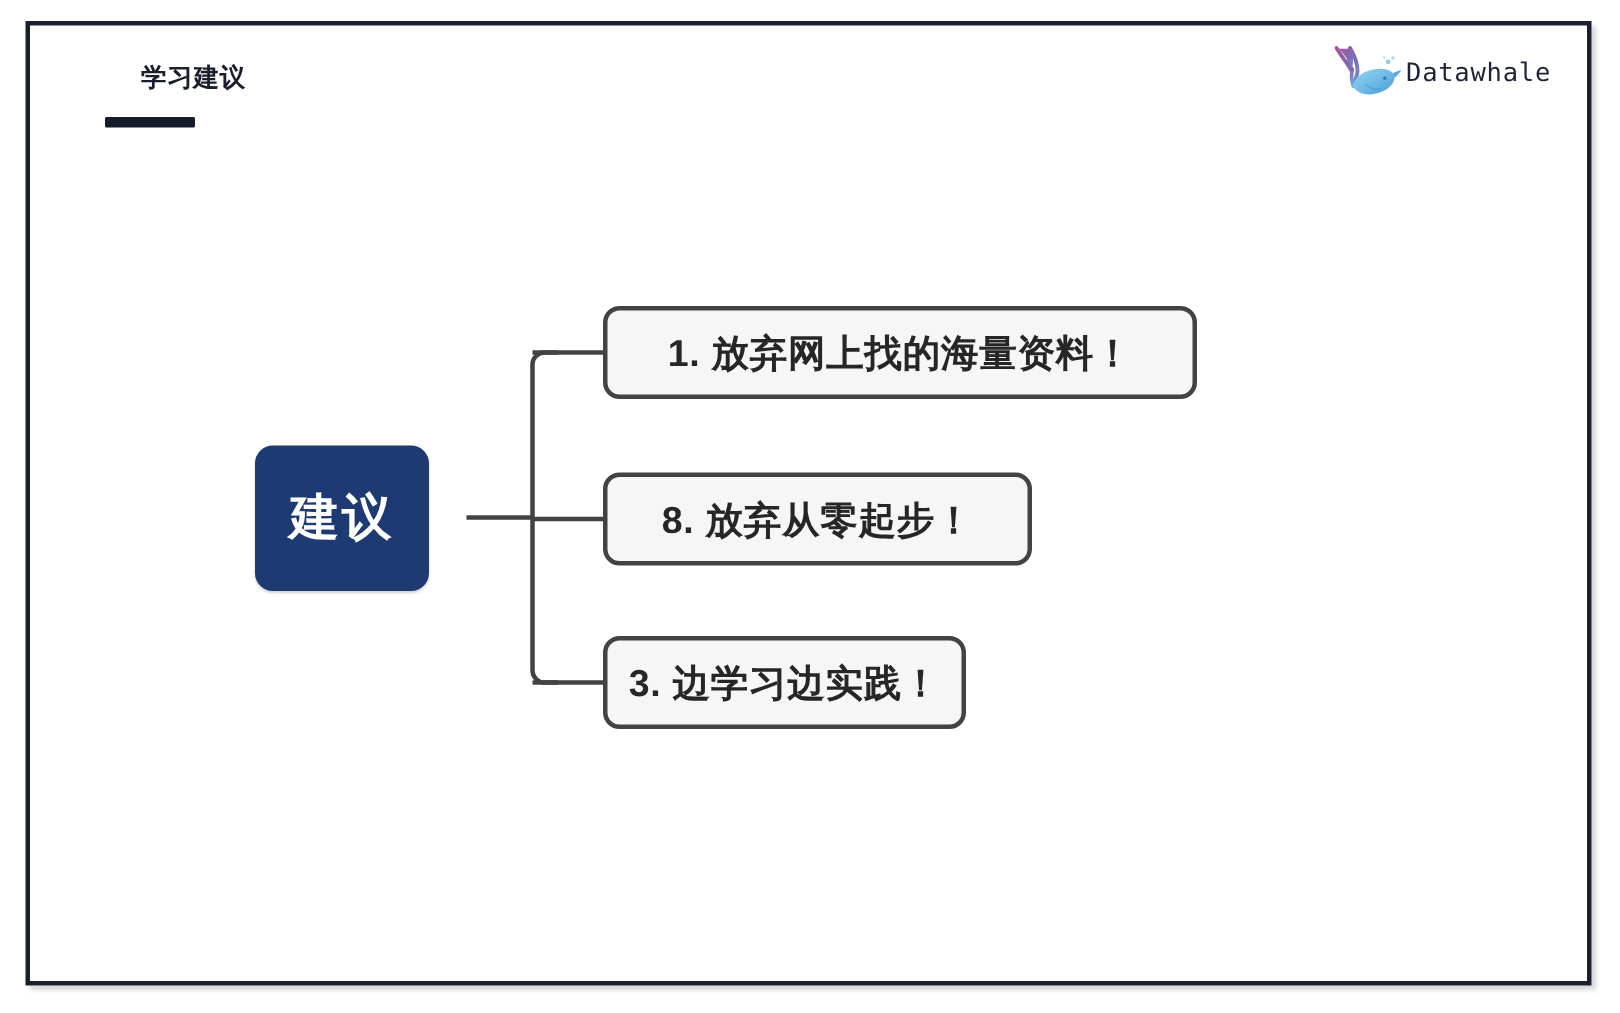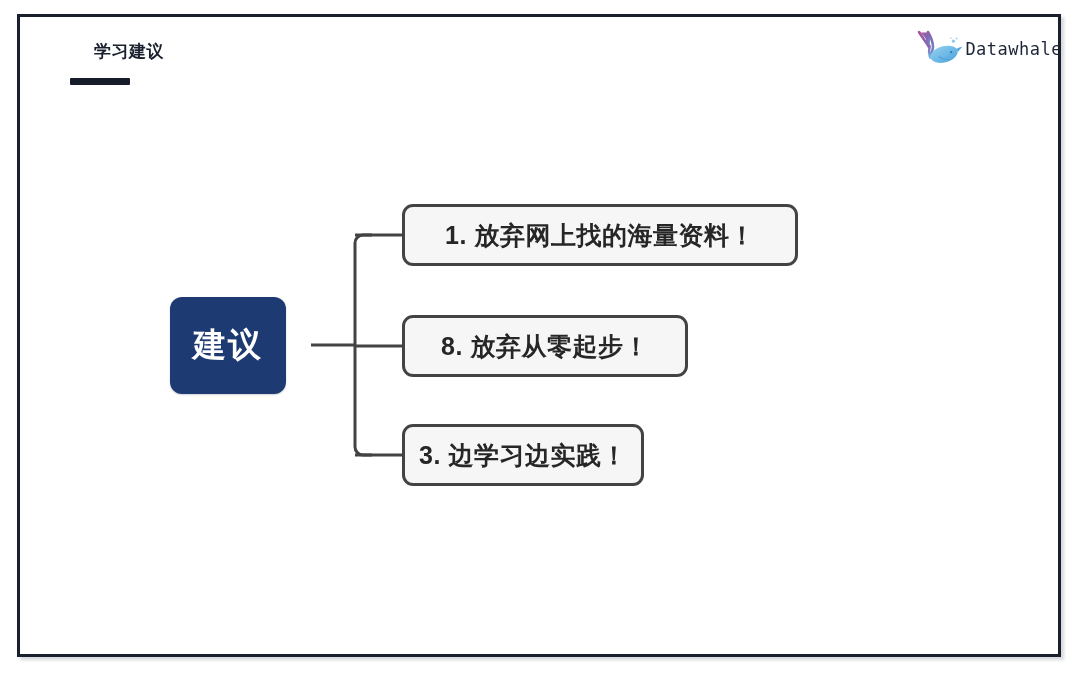--- a/index.html
+++ b/index.html
@@ -53,21 +53,21 @@
     top: 78px;
     width: 60px;
     height: 7px;
     background: #161c2a;
     border-radius: 1px;
   }
 
   
   .brand {
     position: absolute;
-    right: 18px;
+    right: 46px;
     top: 30px;
     display: flex;
     align-items: center;
     gap: 2px;
   }
   .brand-logo {
     width: 48px;
     height: 38px;
     display: block;
   }

